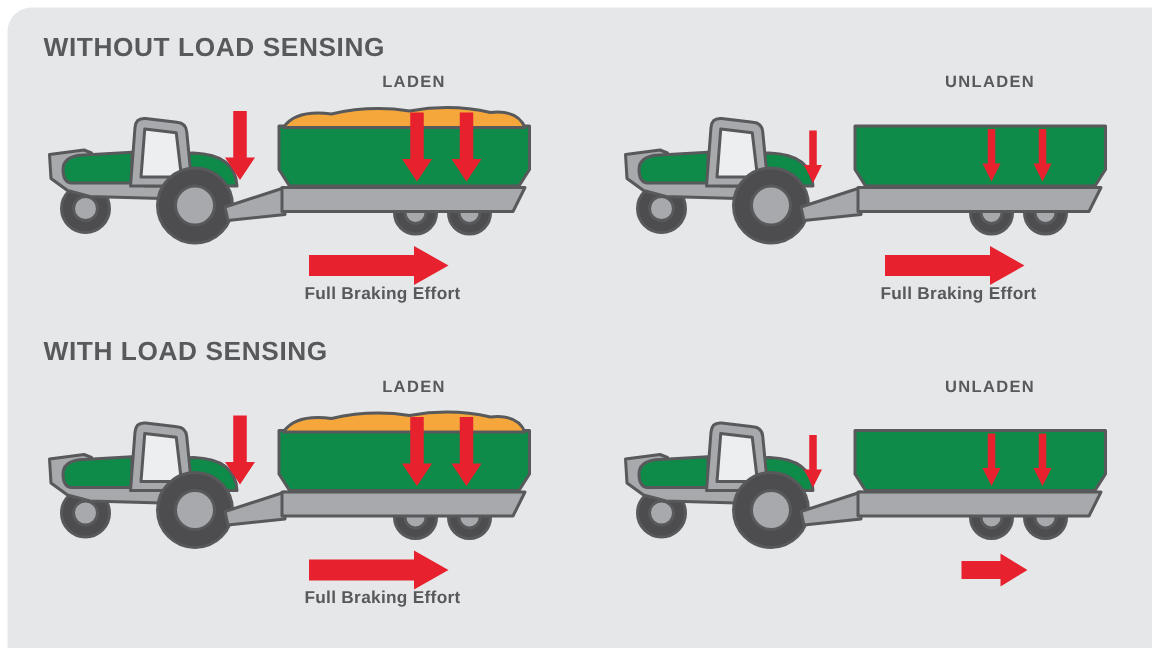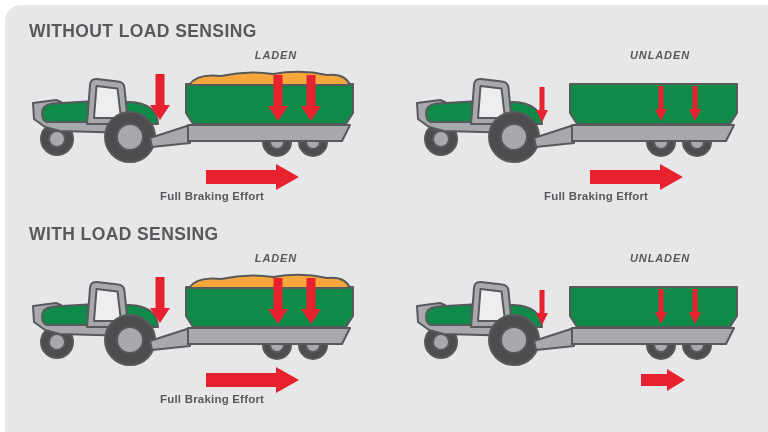--- a/index.html
+++ b/index.html
@@ -14,24 +14,24 @@
   }
   .sec-title{
     position:absolute;left:29px;
     font-size:17.5px;font-weight:800;letter-spacing:.4px;
     color:#58595b;line-height:1;white-space:nowrap;
   }
   .quadrant{position:absolute;width:384px;height:216px;}
   .cond-label{
     position:absolute;left:200px;top:50px;width:152px;text-align:center;
     font-size:11px;font-weight:bold;letter-spacing:.9px;color:#58595b;
-    line-height:1;white-space:nowrap;font-style:italic;
+    line-height:1;white-space:nowrap;
   }
   .effort-label{
-    position:absolute;left:160px;top:191px;width:190px;
+    position:absolute;left:160px;top:191px;width:190px;text-align:center;
     font-size:11.5px;font-weight:bold;letter-spacing:.2px;color:#58595b;
     line-height:1;white-space:nowrap;
   }
   svg.scene{position:absolute;left:0;top:58px;width:384px;height:150px;overflow:visible;}
   .tire{fill:#4d4d4f;stroke:#58595b;stroke-width:2;}
   .hub{fill:#a7a9ac;stroke:#58595b;stroke-width:2;}
   .body-gray{fill:#a7a9ac;stroke:#58595b;stroke-width:2;stroke-linejoin:round;}
   .green{fill:#0e8a49;stroke:#58595b;stroke-width:2;stroke-linejoin:round;}
   .window{fill:#edeeef;stroke:#58595b;stroke-width:2;stroke-linejoin:round;}
   .load{fill:#f5a73b;stroke:#58595b;stroke-width:2;stroke-linejoin:round;}

